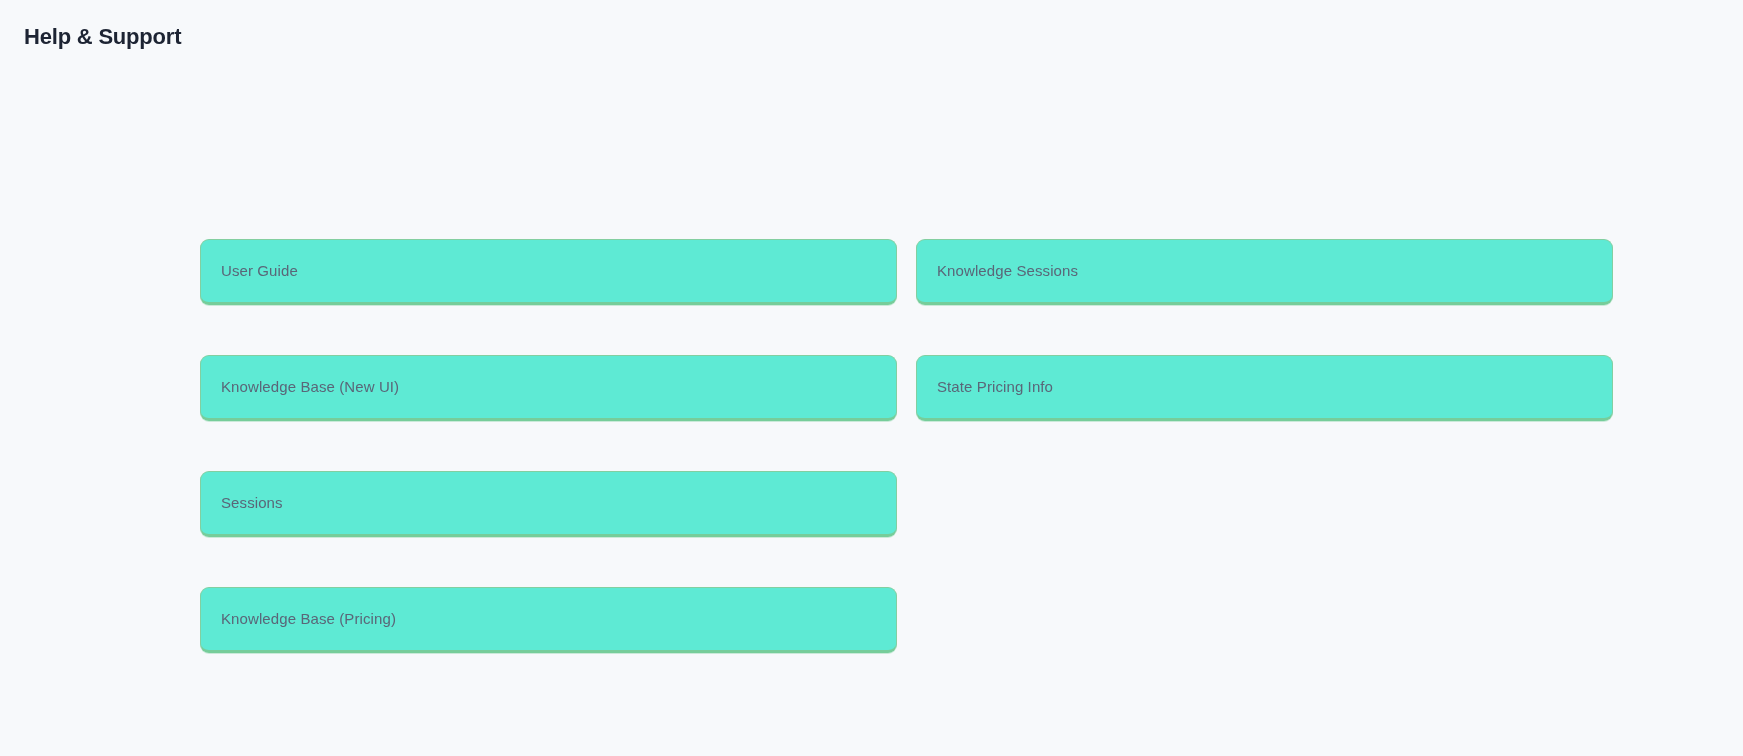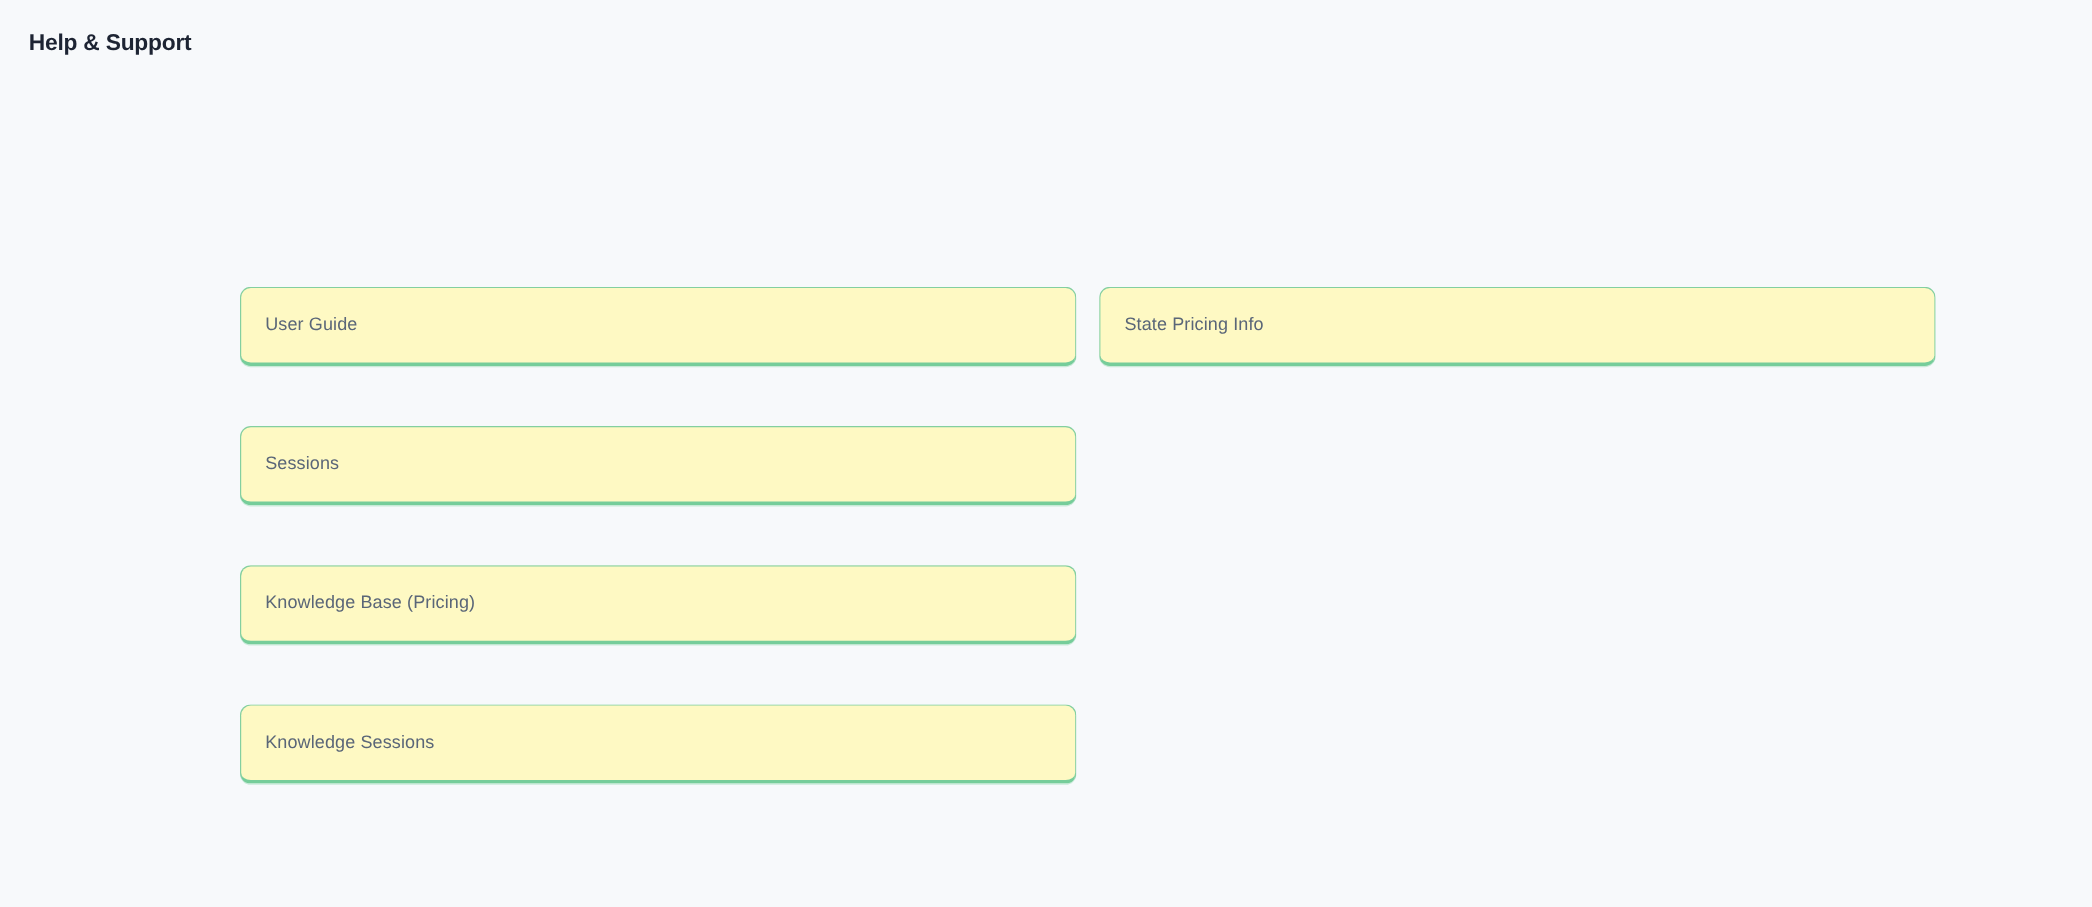--- a/index.html
+++ b/index.html
@@ -19,21 +19,21 @@
     position: relative;
     width: 1743px;
     height: 756px;
     box-sizing: border-box;
   }
 
   .page-title {
     position: absolute;
     left: 24px;
     top: 22px;
-    font-size: 19px;
+    font-size: 22px;
     font-weight: bold;
     color: #1d2433;
     letter-spacing: -0.2px;
     line-height: 30px;
     white-space: nowrap;
   }
 
   .cards-area {
     position: absolute;
     left: 200px;
@@ -45,21 +45,21 @@
     display: grid;
     grid-template-columns: 697px 697px;
     column-gap: 19px;
     row-gap: 50px;
     grid-auto-flow: column;
     grid-template-rows: repeat(4, 66px);
   }
 
   .card {
     box-sizing: border-box;
-    background: #fef9c3;
+    background: #5eead4;
     border: 1px solid #83cfa0;
     border-bottom: 3px solid #76cd9a;
     border-radius: 9px;
     display: flex;
     align-items: center;
     padding: 0 20px;
     cursor: pointer;
     box-shadow: 0 1px 0 rgba(118, 205, 154, 0.35);
   }
 
@@ -83,20 +83,23 @@
 
   <div class="page-title">Help &amp; Support</div>
 
   <div class="cards-area">
     <div class="card-grid">
 
       <div class="card">
         <span class="card-label">User Guide</span>
       </div>
 
+      <div class="card">
+        <span class="card-label">Knowledge Base (New UI)</span>
+      </div>
 
 
       <div class="card">
         <span class="card-label">Sessions</span>
       </div>
 
       <div class="card">
         <span class="card-label">Knowledge Base (Pricing)</span>
       </div>
 

